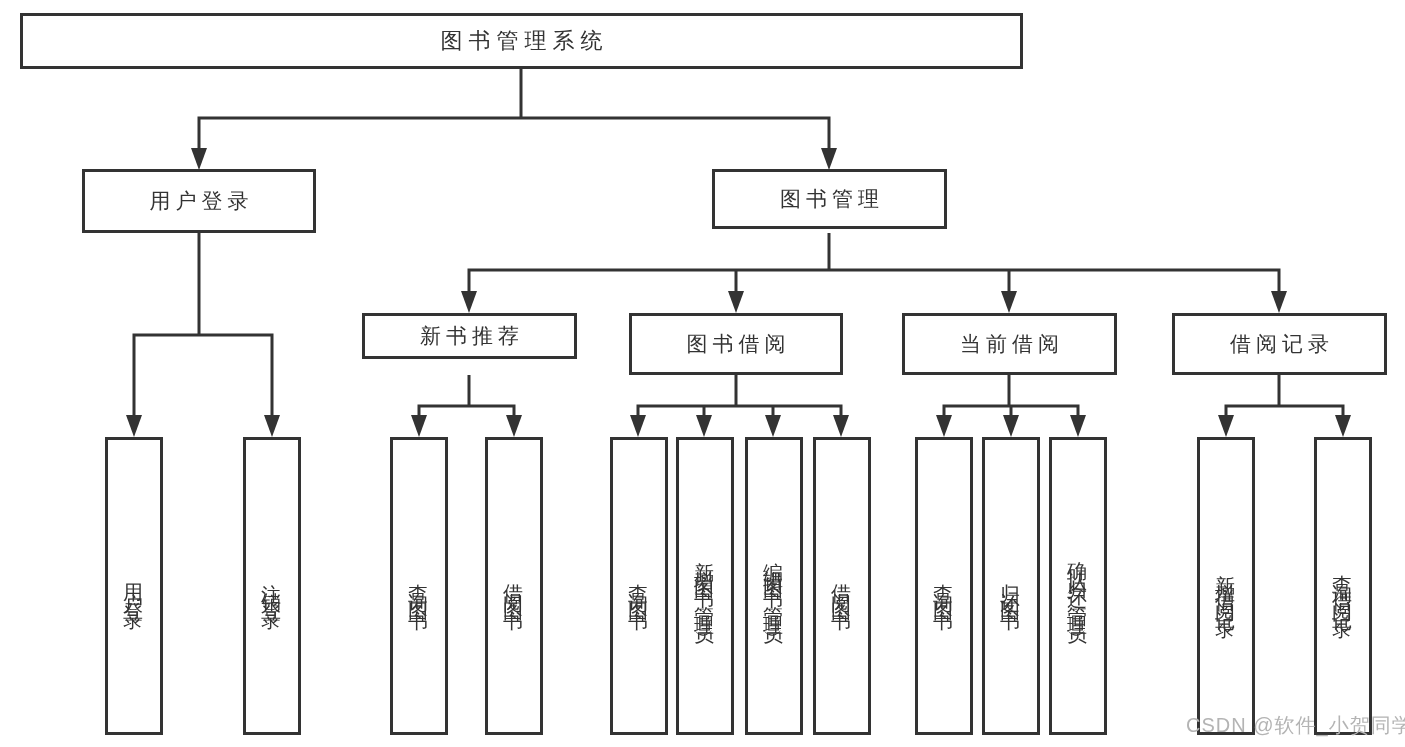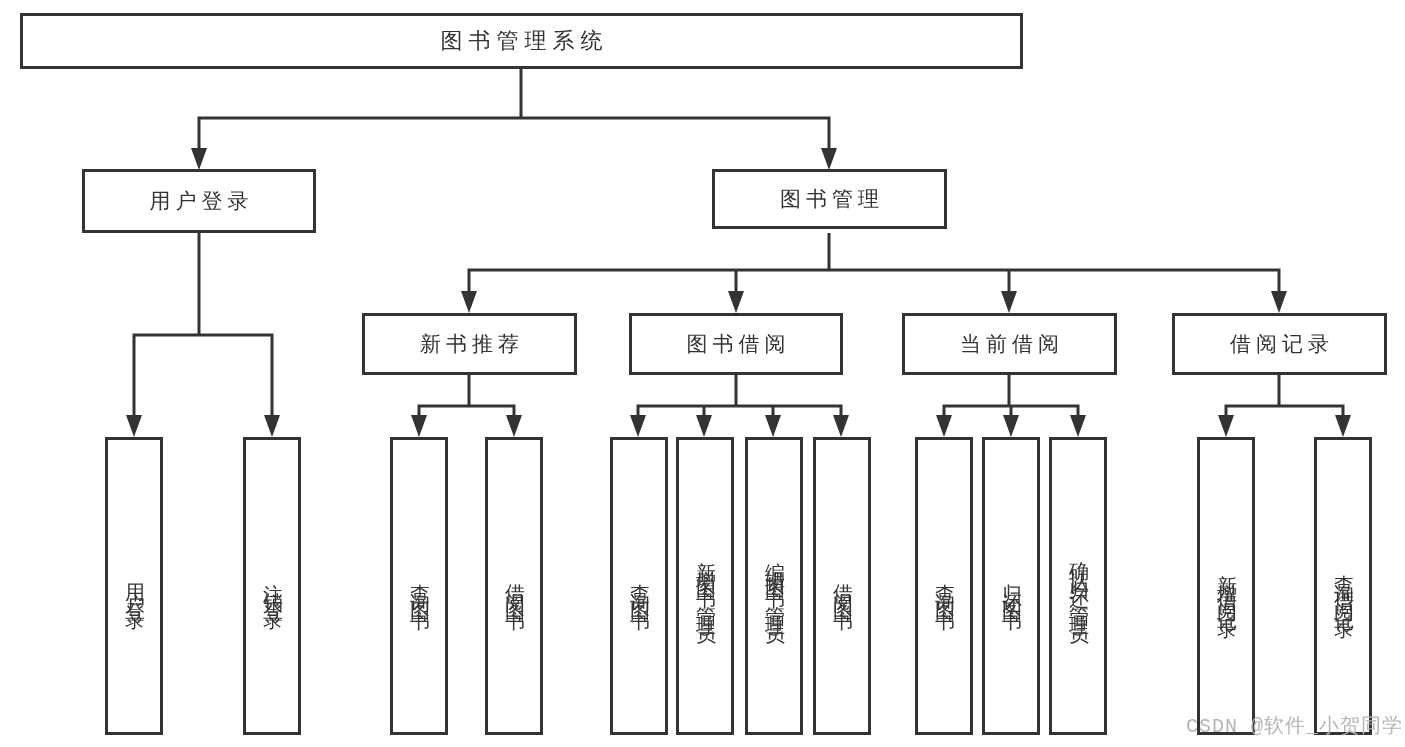--- a/index.html
+++ b/index.html
@@ -1,18 +1,18 @@
 <!DOCTYPE html>
 <html><head>
 <meta charset="utf-8">
 <style>
   html,body{margin:0;padding:0;background:#ffffff;}
   .canvas{
     position:relative;width:1405px;height:747px;background:#ffffff;overflow:hidden;
-    font-family:Liberation Mono, monospace;
+    font-family:Liberation Sans, sans-serif;
   }
   .wires{position:absolute;left:0;top:0;width:1405px;height:747px;z-index:1;}
   .node{
     position:absolute;box-sizing:border-box;border:3px solid #333333;background:#ffffff;
     display:flex;align-items:center;justify-content:center;color:#333333;z-index:2;
   }
   .node .lbl{white-space:nowrap;}
   .node.h .lbl{font-size:21px;letter-spacing:5px;text-indent:5px;}
   .node.root .lbl{font-size:22px;letter-spacing:6px;text-indent:6px;}
   .node.v .lbl{writing-mode:vertical-rl;text-orientation:mixed;font-size:20px;letter-spacing:9px;}
@@ -80,21 +80,21 @@
     <span class="lbl">图书管理系统</span>
   </div>
 
   <div class="node h" style="left:82px;top:169px;width:234px;height:64px;">
     <span class="lbl">用户登录</span>
   </div>
   <div class="node h" style="left:712px;top:169px;width:235px;height:60px;">
     <span class="lbl">图书管理</span>
   </div>
 
-  <div class="node h" style="left:362px;top:313px;width:215px;height:62px;">
+  <div class="node h" style="left:362px;top:313px;width:215px;height:46px;">
     <span class="lbl">新书推荐</span>
   </div>
   <div class="node h" style="left:629px;top:313px;width:214px;height:62px;">
     <span class="lbl">图书借阅</span>
   </div>
   <div class="node h" style="left:902px;top:313px;width:215px;height:62px;">
     <span class="lbl">当前借阅</span>
   </div>
   <div class="node h" style="left:1172px;top:313px;width:215px;height:62px;">
     <span class="lbl">借阅记录</span>

